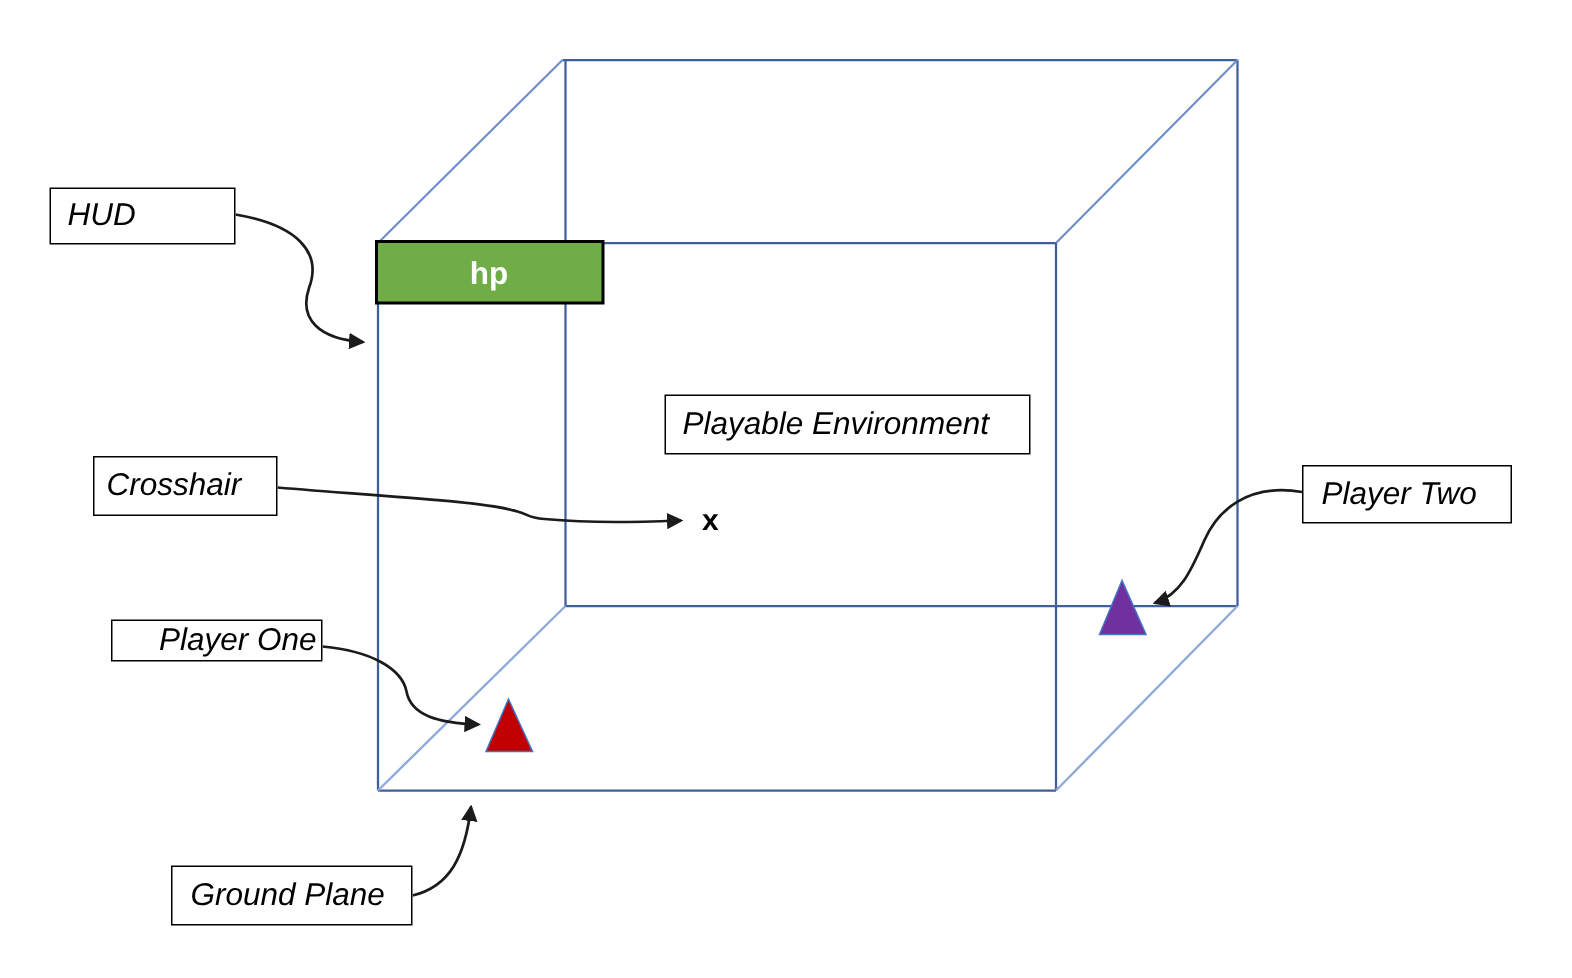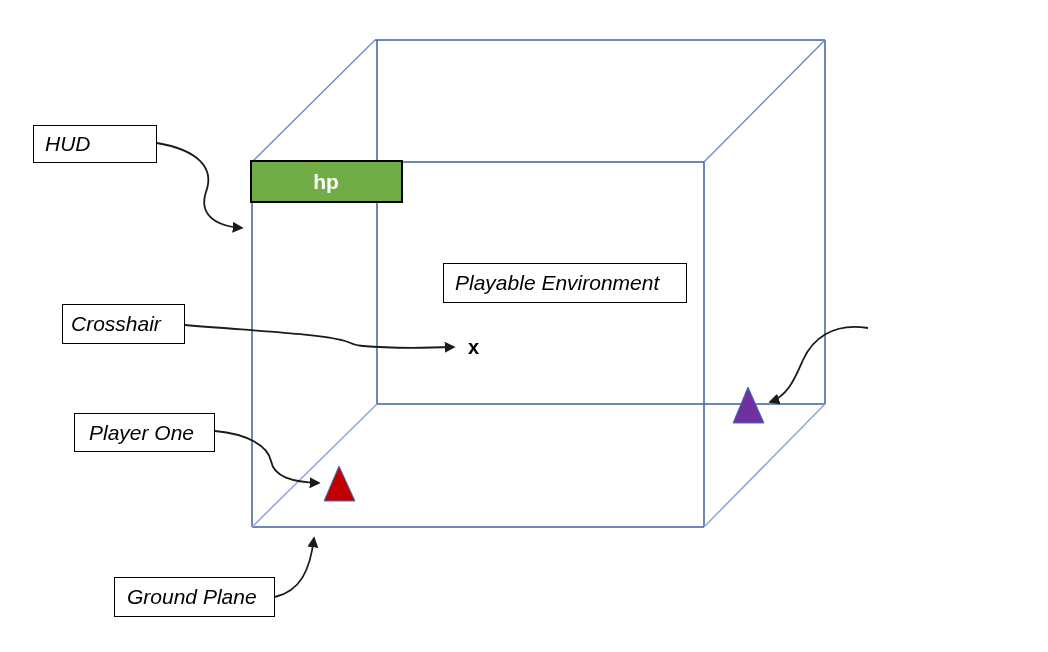--- a/index.html
+++ b/index.html
@@ -99,24 +99,27 @@
   </div>
 
   <div class="callout" style="left:443px; top:263px; width:244px; height:40px;">
     <span>Playable Environment</span>
   </div>
 
   <div class="callout" style="left:62px; top:304px; width:123px; height:40px; padding-left:8px;">
     <span>Crosshair</span>
   </div>
 
-  <div class="callout" style="left:74px; top:413px; width:141px; height:39px; padding-left:14px;">
+  <div class="callout" style="left:74px; top:413px; width:141px; height:28px; padding-left:31px;">
     <span>Player One</span>
   </div>
 
   <div class="callout" style="left:114px; top:577px; width:161px; height:40px;padding-left:12px;">
     <span>Ground Plane</span>
   </div>
 
+  <div class="callout" style="left:868px; top:310px; width:140px; height:39px; padding-left:12px;">
+    <span>Player Two</span>
+  </div>
 
   <div class="marker-x" style="left:468px; top:337px;">x</div>
 
 </div>
 
 </body></html>

